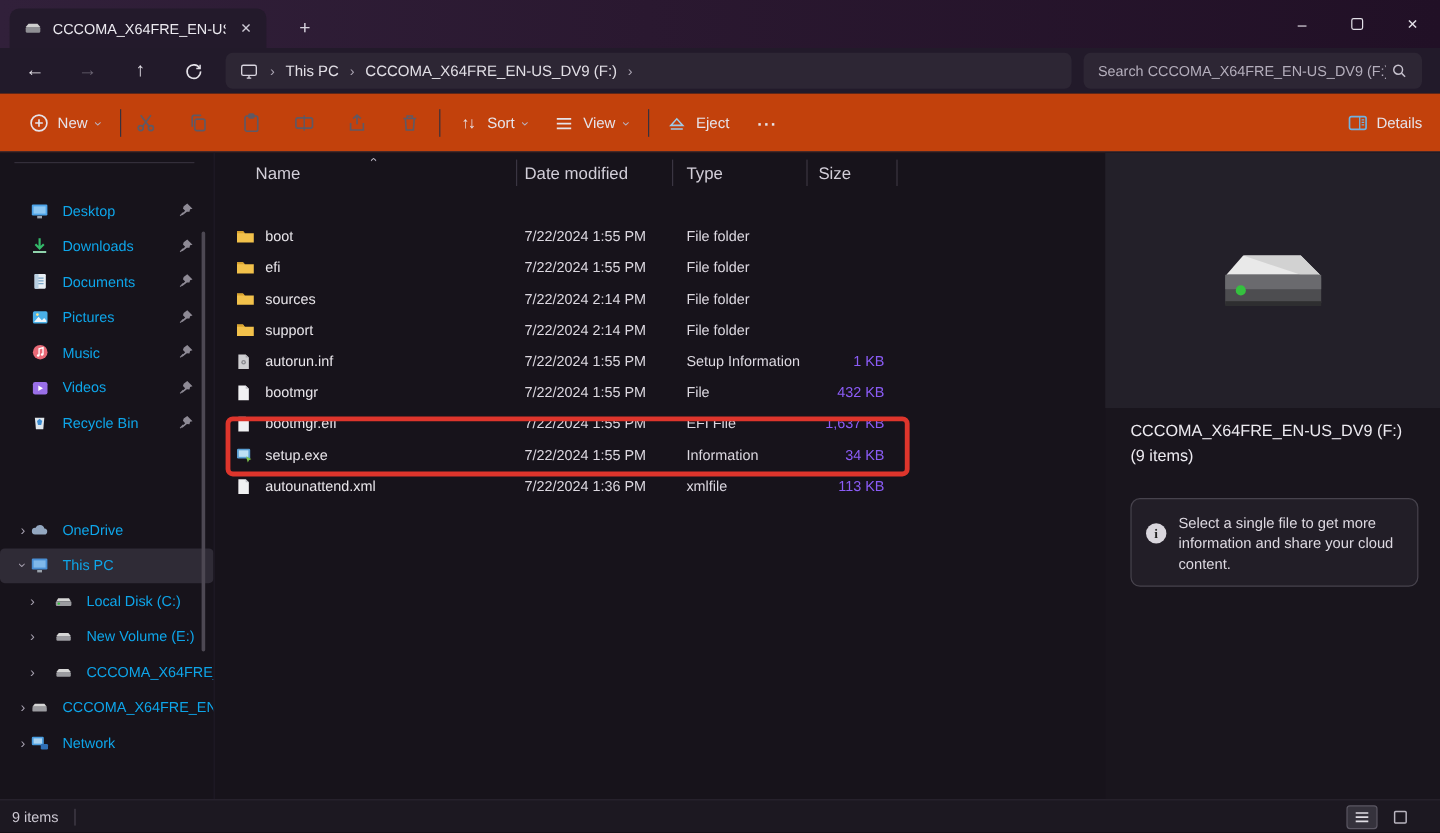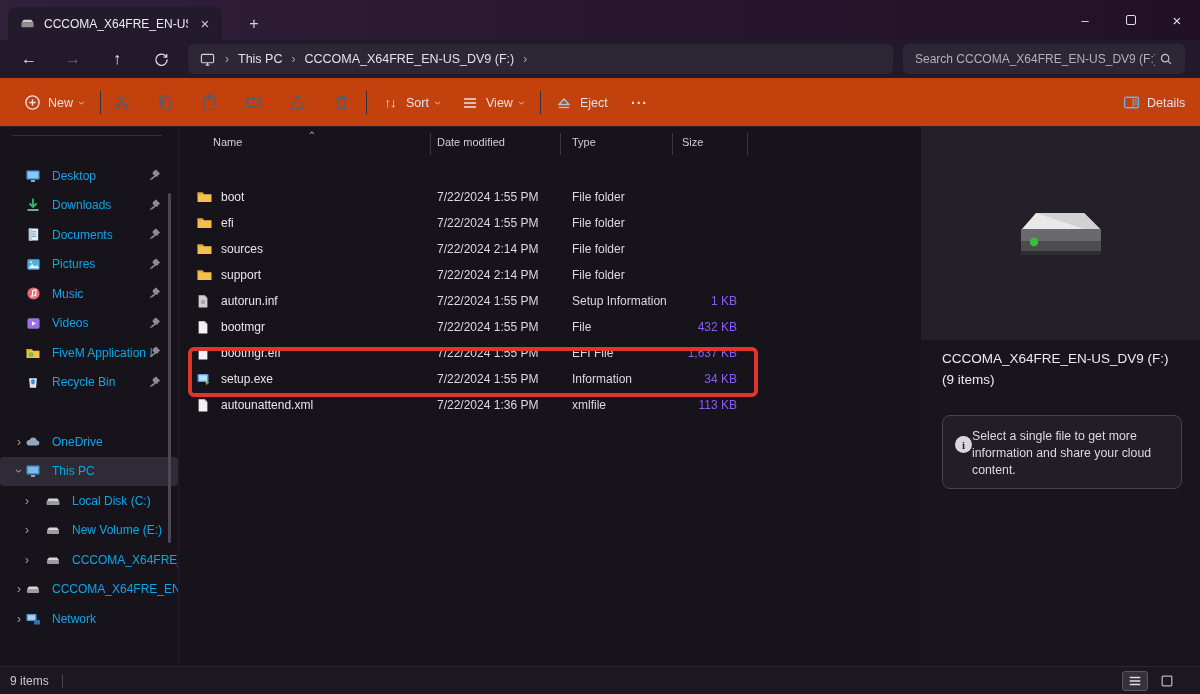--- a/index.html
+++ b/index.html
@@ -59,40 +59,40 @@
   .tree .chev{position:absolute;left:14px;color:#a59fae;font-size:12px;width:10px;text-align:center;}
   .tree .child{padding-left:44px;}
   .tree .child .chev{left:22px;}
   .sel{background:#2f2b36;}
   .sb-scroll{position:absolute;right:7px;top:66px;width:3px;height:350px;background:#4d4853;border-radius:2px;}
   #sb-divider{position:absolute;left:178px;top:0;width:1px;height:539px;background:#201b26;}
 
   
   #filearea{position:absolute;left:178px;top:0;width:742px;height:539px;}
   #fheader{position:absolute;left:0;top:4px;width:742px;height:26px;color:#d2ced8;}
-  #fheader .h{position:absolute;top:5px;font-size:11px;}
+  #fheader .h{position:absolute;top:5px;font-size:14px;}
   #fheader .hdiv{position:absolute;top:2px;width:1px;height:22px;background:#3a3542;}
   .sortcaret{position:absolute;left:131px;top:-4px;color:#b9b4c1;transform:rotate(-90deg);font-size:11px;}
   #frows{position:absolute;left:0;top:33px;width:742px;margin-top:24px;}
   .frow{display:flex;align-items:center;height:26px;}
   .fi{margin-left:18px;width:17px;height:16px;flex:0 0 17px;}
   .fname{margin-left:8px;width:216px;white-space:nowrap;overflow:hidden;color:#e8e5ea;}
   .fdate{width:135px;color:#dcd8e0;}
   .ftype{width:110px;color:#dcd8e0;}
   .fsize{width:55px;text-align:right;color:#8b5cf6;}
 
   
   #annot{position:absolute;left:188px;top:347px;width:570px;height:50px;border:4px solid #de352c;border-radius:6px;z-index:50;}
 
   
   #rightpane{position:absolute;left:921px;top:0;width:279px;height:539px;background:#19151d;}
   #rp-top{position:absolute;left:0;top:0;width:279px;height:213px;background:#232029;display:flex;align-items:center;justify-content:center;}
   #rp-title{position:absolute;left:21px;top:222px;width:245px;font-size:13.5px;line-height:1.55;color:#eceaf0;}
   #rp-card{position:absolute;left:21px;top:288px;width:240px;height:74px;background:#221e27;border:1px solid #47434d;border-radius:8px;
-    display:flex;align-items:flex-start;padding:12px 10px 0 12px;}
+    display:flex;align-items:flex-start;gap:10px;padding:12px 10px 0 12px;}
   .info-circle{flex:0 0 17px;height:17px;border-radius:50%;background:#d9d6dd;color:#222;display:flex;align-items:center;justify-content:center;
     font-size:11px;font-weight:bold;margin-top:8px;}
   .info-circle::before{content:"i";font-family:"Liberation Serif",serif;}
   #rp-card .msg{font-size:12.3px;line-height:1.4;color:#dcd8e0;}
 
   
   #statusbar{position:absolute;left:0;top:666px;width:1200px;height:28px;background:#1c1821;border-top:1px solid #2a2530;}
   #sb-count{position:absolute;left:10px;top:7px;color:#ccc8d2;font-size:12px;}
   #sb-pipe{position:absolute;left:62px;top:7px;width:1px;height:14px;background:#47424d;}
   .viewtgl{position:absolute;top:4px;width:26px;height:20px;border-radius:3px;display:flex;align-items:center;justify-content:center;}
@@ -324,34 +324,20 @@
             </svg>
         </div>
         <div class="sbitem">
           <span class="tico">
             <svg width="15" height="15" viewBox="0 0 16 16">
                 <rect x="1.5" y="2.5" width="13" height="11" rx="2" fill="#9a6fe8"></rect>
                 <path d="M6.3 5.5v5l4.2-2.5z" fill="#fff"></path>
               </svg>
           </span>
           <span class="lbl">Videos</span>
-          <svg class="pin" viewBox="0 0 16 16">
-              <path d="M9.2 1.8l5 5-2.3.6-.6 2.3-2.4-.1L4.6 13l-.9-.9 3.5-3.4-2.1-2.2.7-2.1z" fill="#a39fab"></path>
-              <path d="M2.5 13.5l3-3" stroke="#a39fab" stroke-width="1.2"></path>
-            </svg>
-        </div>
-        <div class="sbitem">
-          <span class="tico">
-            <svg width="16" height="16" viewBox="0 0 16 16">
-                <path d="M1.5 4h5l1.5 1.8h6.5V13h-13z" fill="#f2c14b"></path>
-                <path d="M1.5 4h5l1.5 1.8H1.5z" fill="#d9a32e"></path>
-                <circle cx="6" cy="9.5" r="2.6" fill="#7ec24a"></circle>
-              </svg>
-          </span>
-          <span class="lbl">FiveM Application I</span>
           <svg class="pin" viewBox="0 0 16 16">
               <path d="M9.2 1.8l5 5-2.3.6-.6 2.3-2.4-.1L4.6 13l-.9-.9 3.5-3.4-2.1-2.2.7-2.1z" fill="#a39fab"></path>
               <path d="M2.5 13.5l3-3" stroke="#a39fab" stroke-width="1.2"></path>
             </svg>
         </div>
         <div class="sbitem">
           <span class="tico">
             <svg width="14" height="15" viewBox="0 0 16 16">
                 <path d="M3.5 3h9l-1 11h-7z" fill="#dfe6ec"></path>
                 <path d="M5.5 6l2.5-2 2.5 2-1 4h-3z" fill="#3f8fd4"></path>

